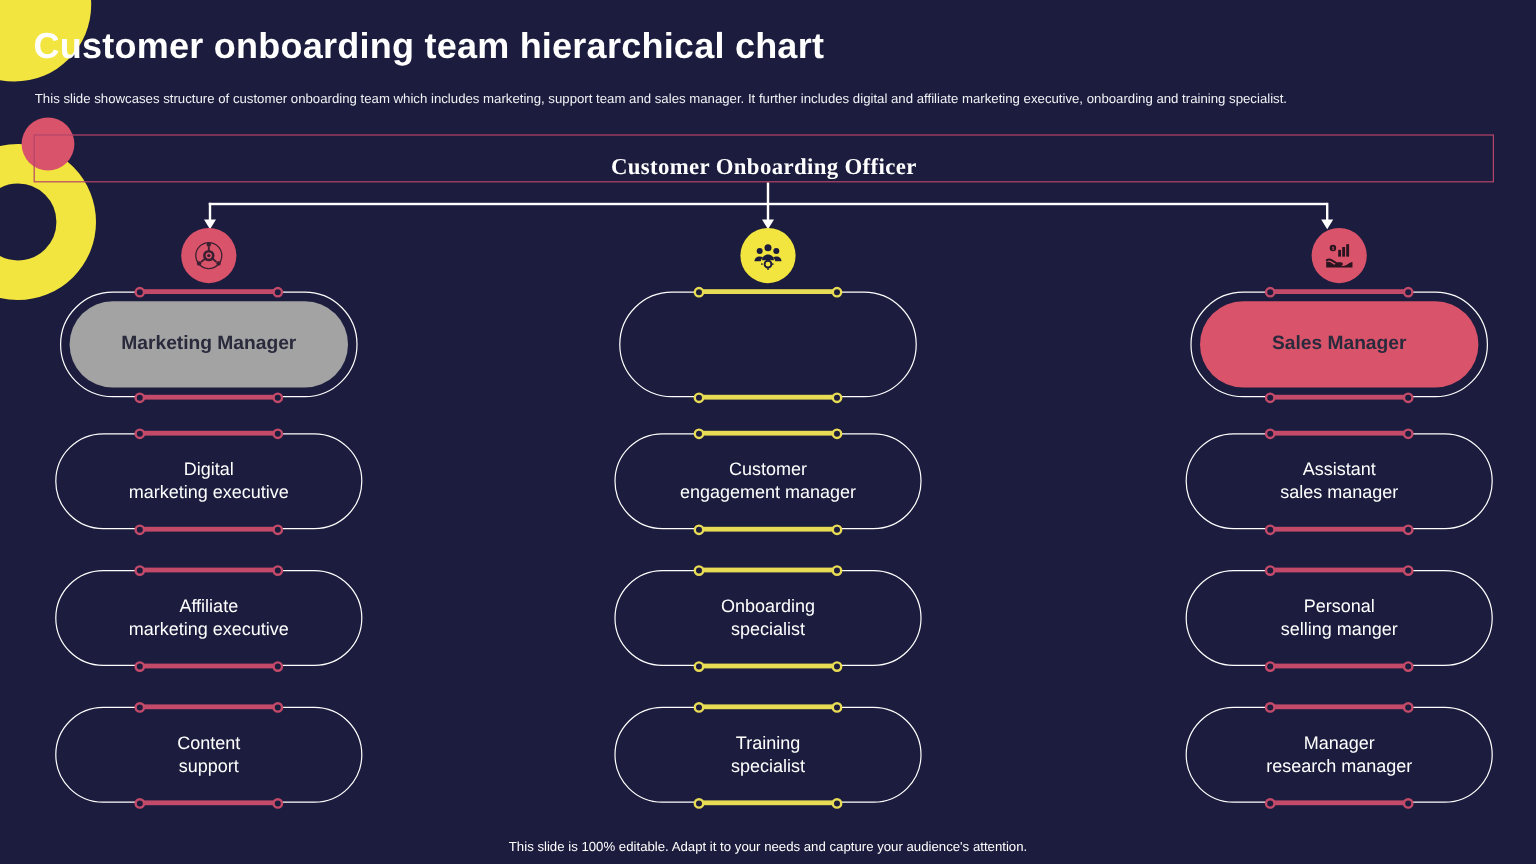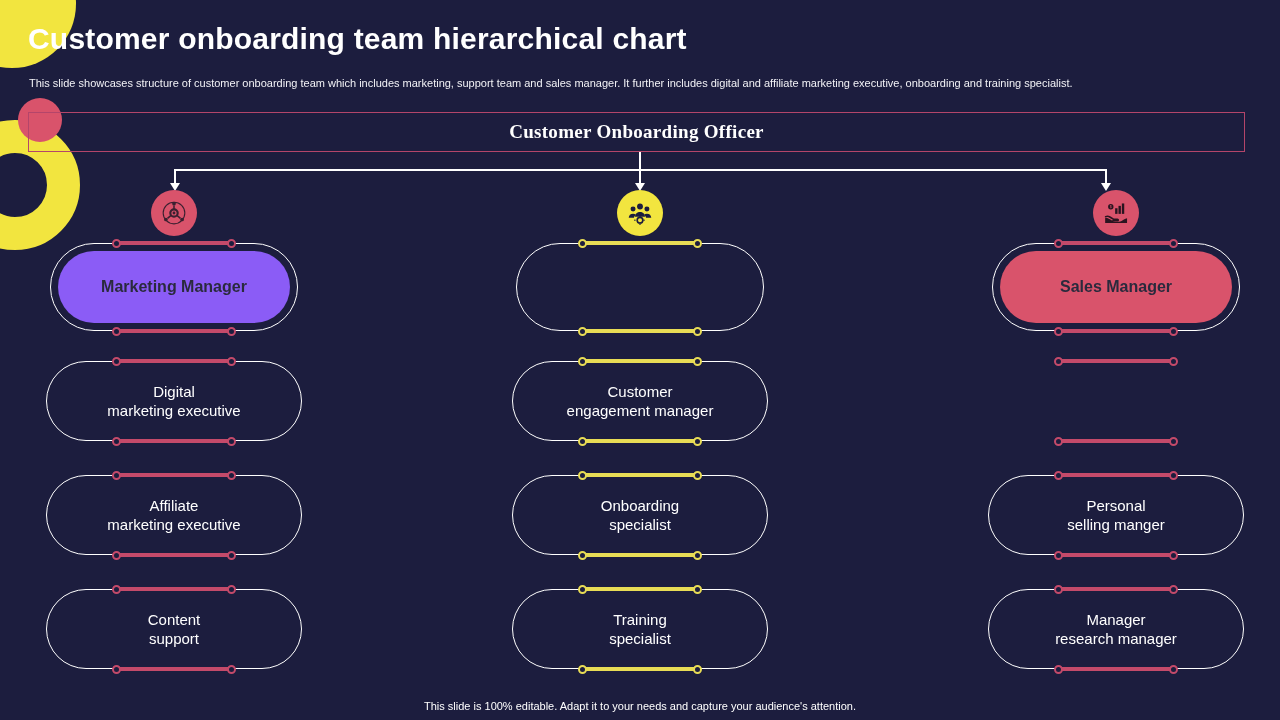--- a/index.html
+++ b/index.html
@@ -60,21 +60,21 @@
   }
 
   
   #officer-box {
     position: absolute;
     left: 28px; top: 112px;
     width: 1217px; height: 40px;
     border: 1px solid #b4456a;
     box-sizing: border-box;
     display: flex;
-    align-items: center;
+    align-items: flex-end;
     justify-content: center;
     z-index: 2;
   }
   #officer-box .officer-label {
     font-family: "Liberation Serif", serif;
     font-size: 19px;
     font-weight: bold;
     color: #ffffff;
     letter-spacing: 0.3px;
   }
@@ -227,21 +227,21 @@
         <circle cx="12" cy="12" r="3.4" fill="none" stroke="#3a2030" stroke-width="2"></circle>
         <circle cx="12" cy="12" r="1.3" fill="#3a2030"></circle>
         <circle cx="12" cy="3.4" r="1.7" fill="#3a2030"></circle>
         <circle cx="4.5" cy="18" r="1.7" fill="#3a2030"></circle>
         <circle cx="19.5" cy="18" r="1.7" fill="#3a2030"></circle>
         <path d="M12 8.6V5M9.3 14.2 6 17M14.7 14.2 18 17" stroke="#3a2030" stroke-width="1.4" fill="none"></path>
       </svg>
     </div>
     <div class="node-wrap head">
       <div class="node-pill"></div>
-      <div class="node-inner" style="background: #8b5cf6;">Marketing Manager</div>
+      <div class="node-inner" style="background: #a3a3a3;">Marketing Manager</div>
       <div class="bar top" style="background: rgb(196, 74, 106);">
         <div class="knob l" style="border: 2.2px solid rgb(196, 74, 106);"></div>
         <div class="knob r" style="border: 2.2px solid rgb(196, 74, 106);"></div>
       </div>
       <div class="bar bottom" style="background: rgb(196, 74, 106);">
         <div class="knob l" style="border: 2.2px solid rgb(196, 74, 106);"></div>
         <div class="knob r" style="border: 2.2px solid rgb(196, 74, 106);"></div>
       </div>
     </div>
     <div class="node-wrap">
@@ -384,20 +384,26 @@
       <div class="bar top" style="background: rgb(196, 74, 106);">
         <div class="knob l" style="border: 2.2px solid rgb(196, 74, 106);"></div>
         <div class="knob r" style="border: 2.2px solid rgb(196, 74, 106);"></div>
       </div>
       <div class="bar bottom" style="background: rgb(196, 74, 106);">
         <div class="knob l" style="border: 2.2px solid rgb(196, 74, 106);"></div>
         <div class="knob r" style="border: 2.2px solid rgb(196, 74, 106);"></div>
       </div>
     </div>
     <div class="node-wrap">
+      <div class="node-pill">
+        <div>
+          <div>Assistant</div>
+          <div>sales manager</div>
+        </div>
+      </div>
       <div class="bar top" style="background: rgb(196, 74, 106);">
         <div class="knob l" style="border: 2.2px solid rgb(196, 74, 106);"></div>
         <div class="knob r" style="border: 2.2px solid rgb(196, 74, 106);"></div>
       </div>
       <div class="bar bottom" style="background: rgb(196, 74, 106);">
         <div class="knob l" style="border: 2.2px solid rgb(196, 74, 106);"></div>
         <div class="knob r" style="border: 2.2px solid rgb(196, 74, 106);"></div>
       </div>
     </div>
     <div class="node-wrap">

